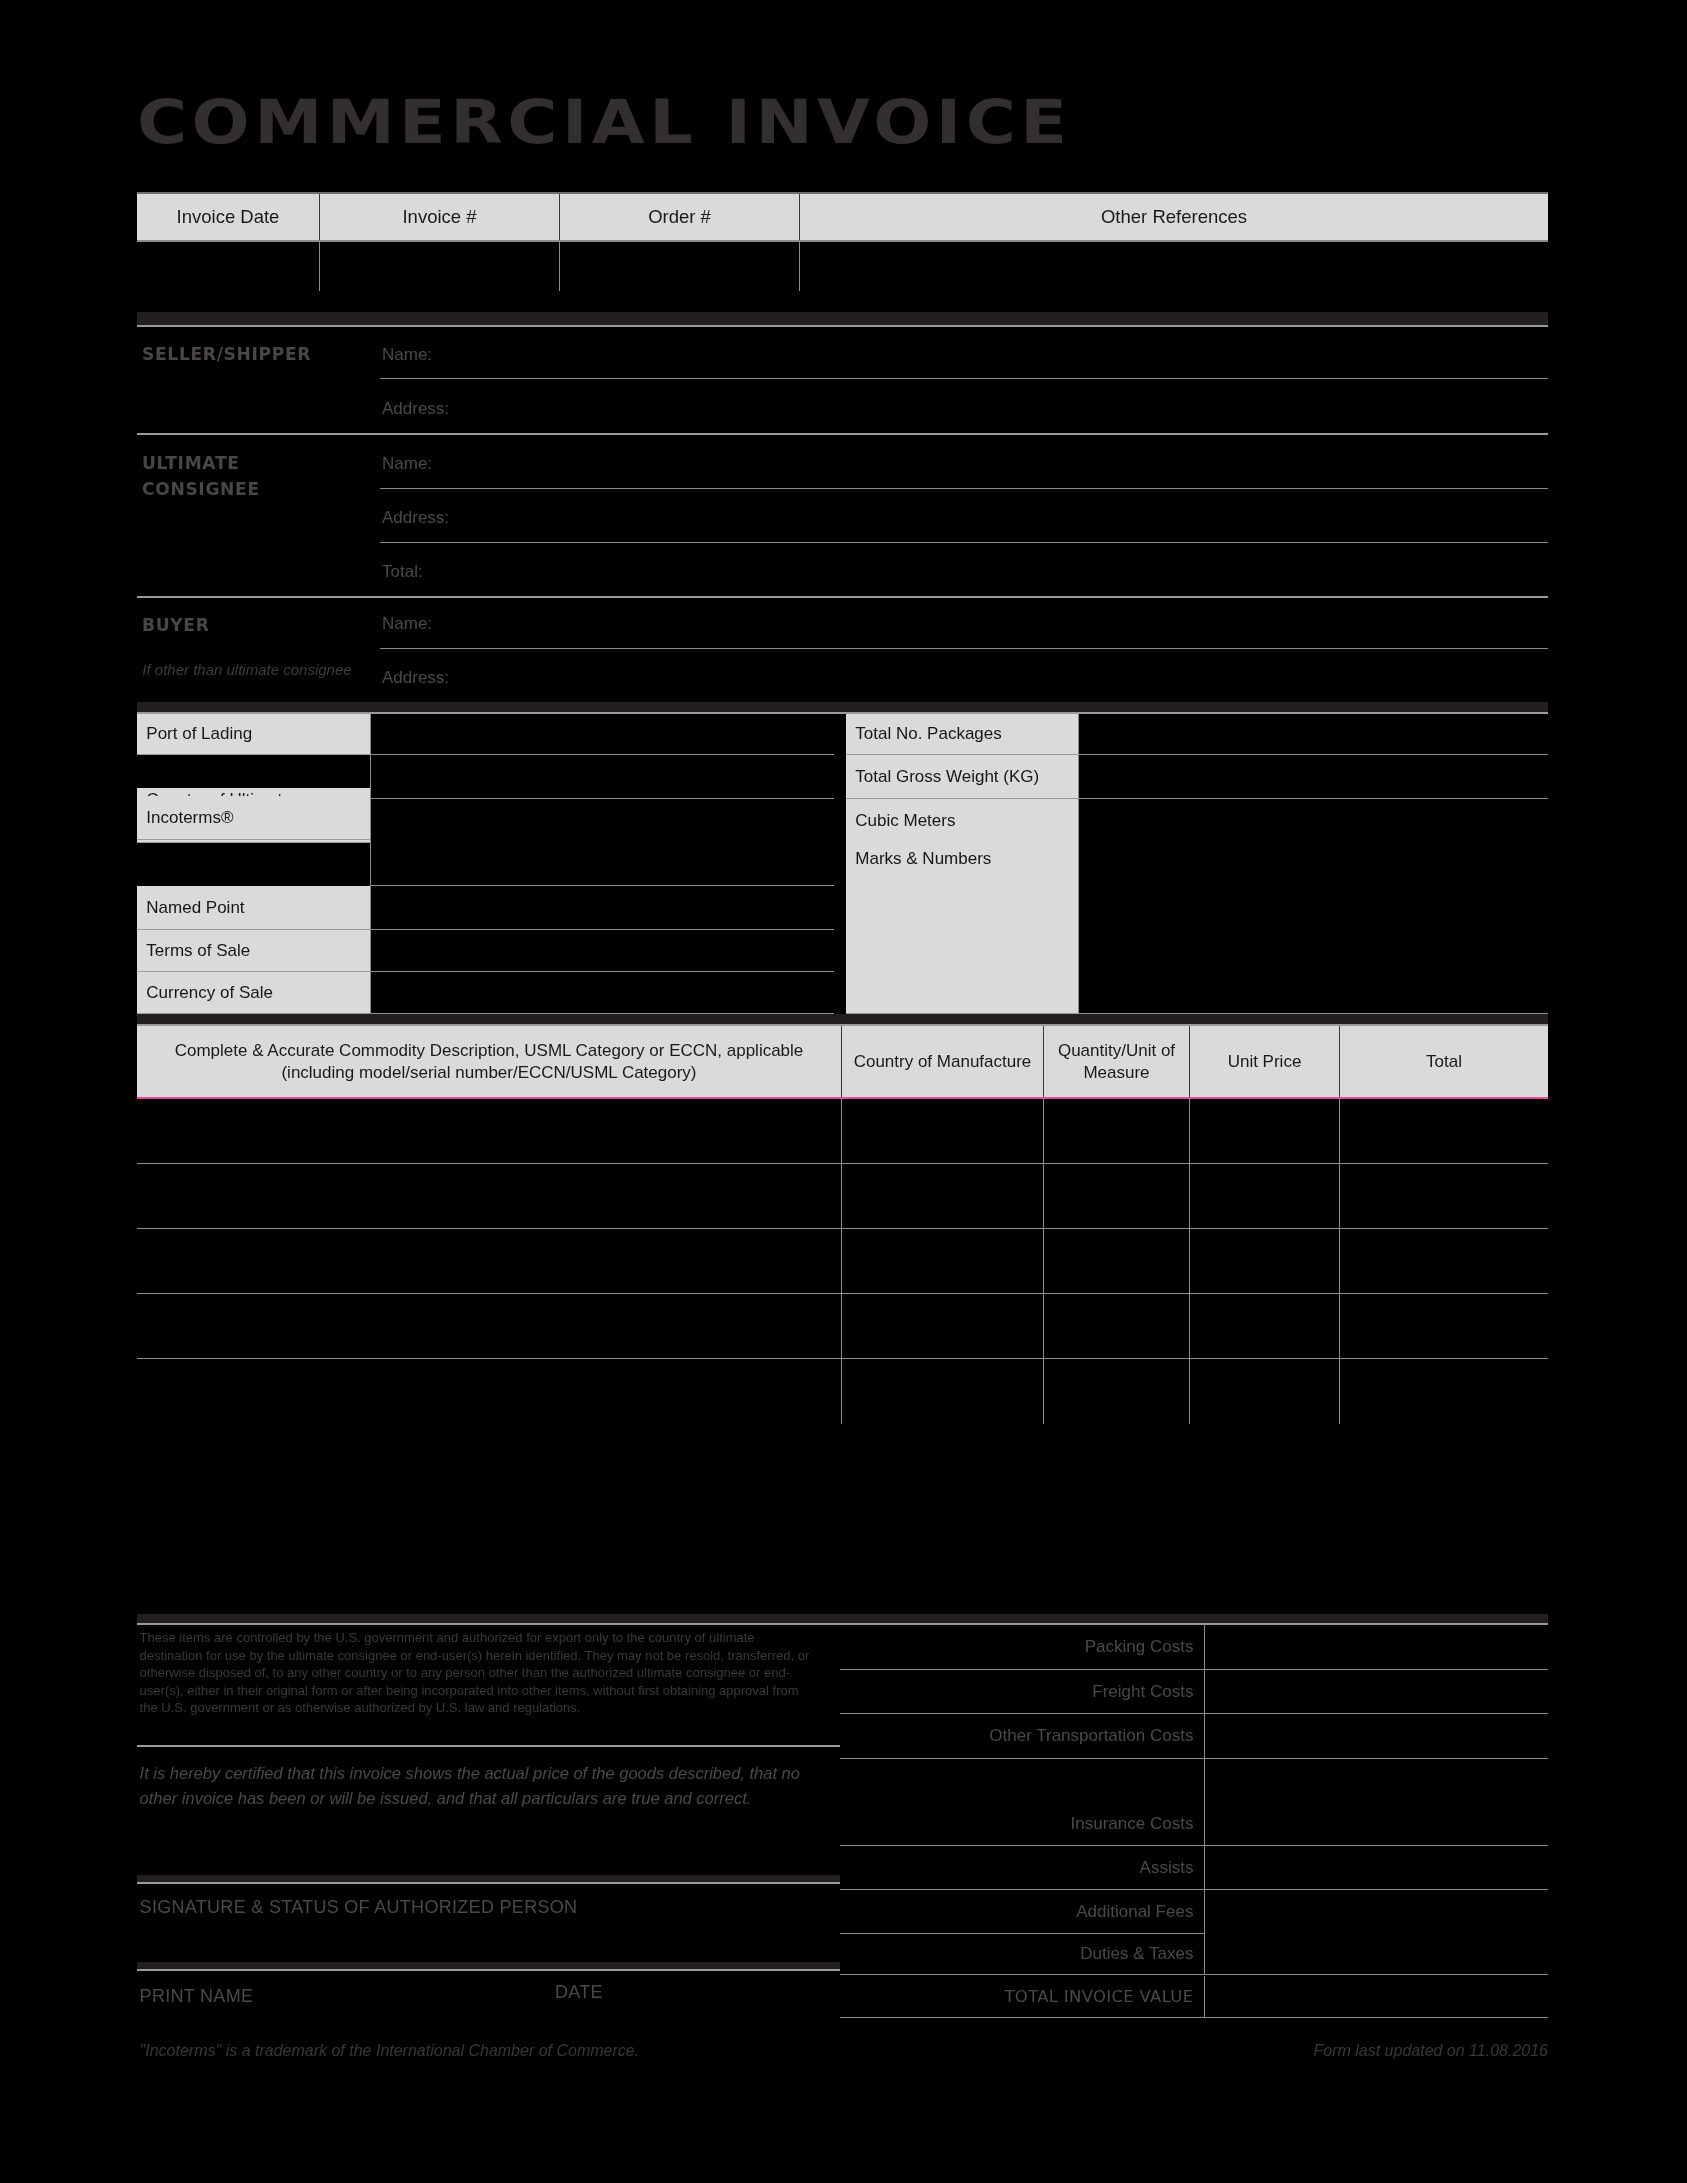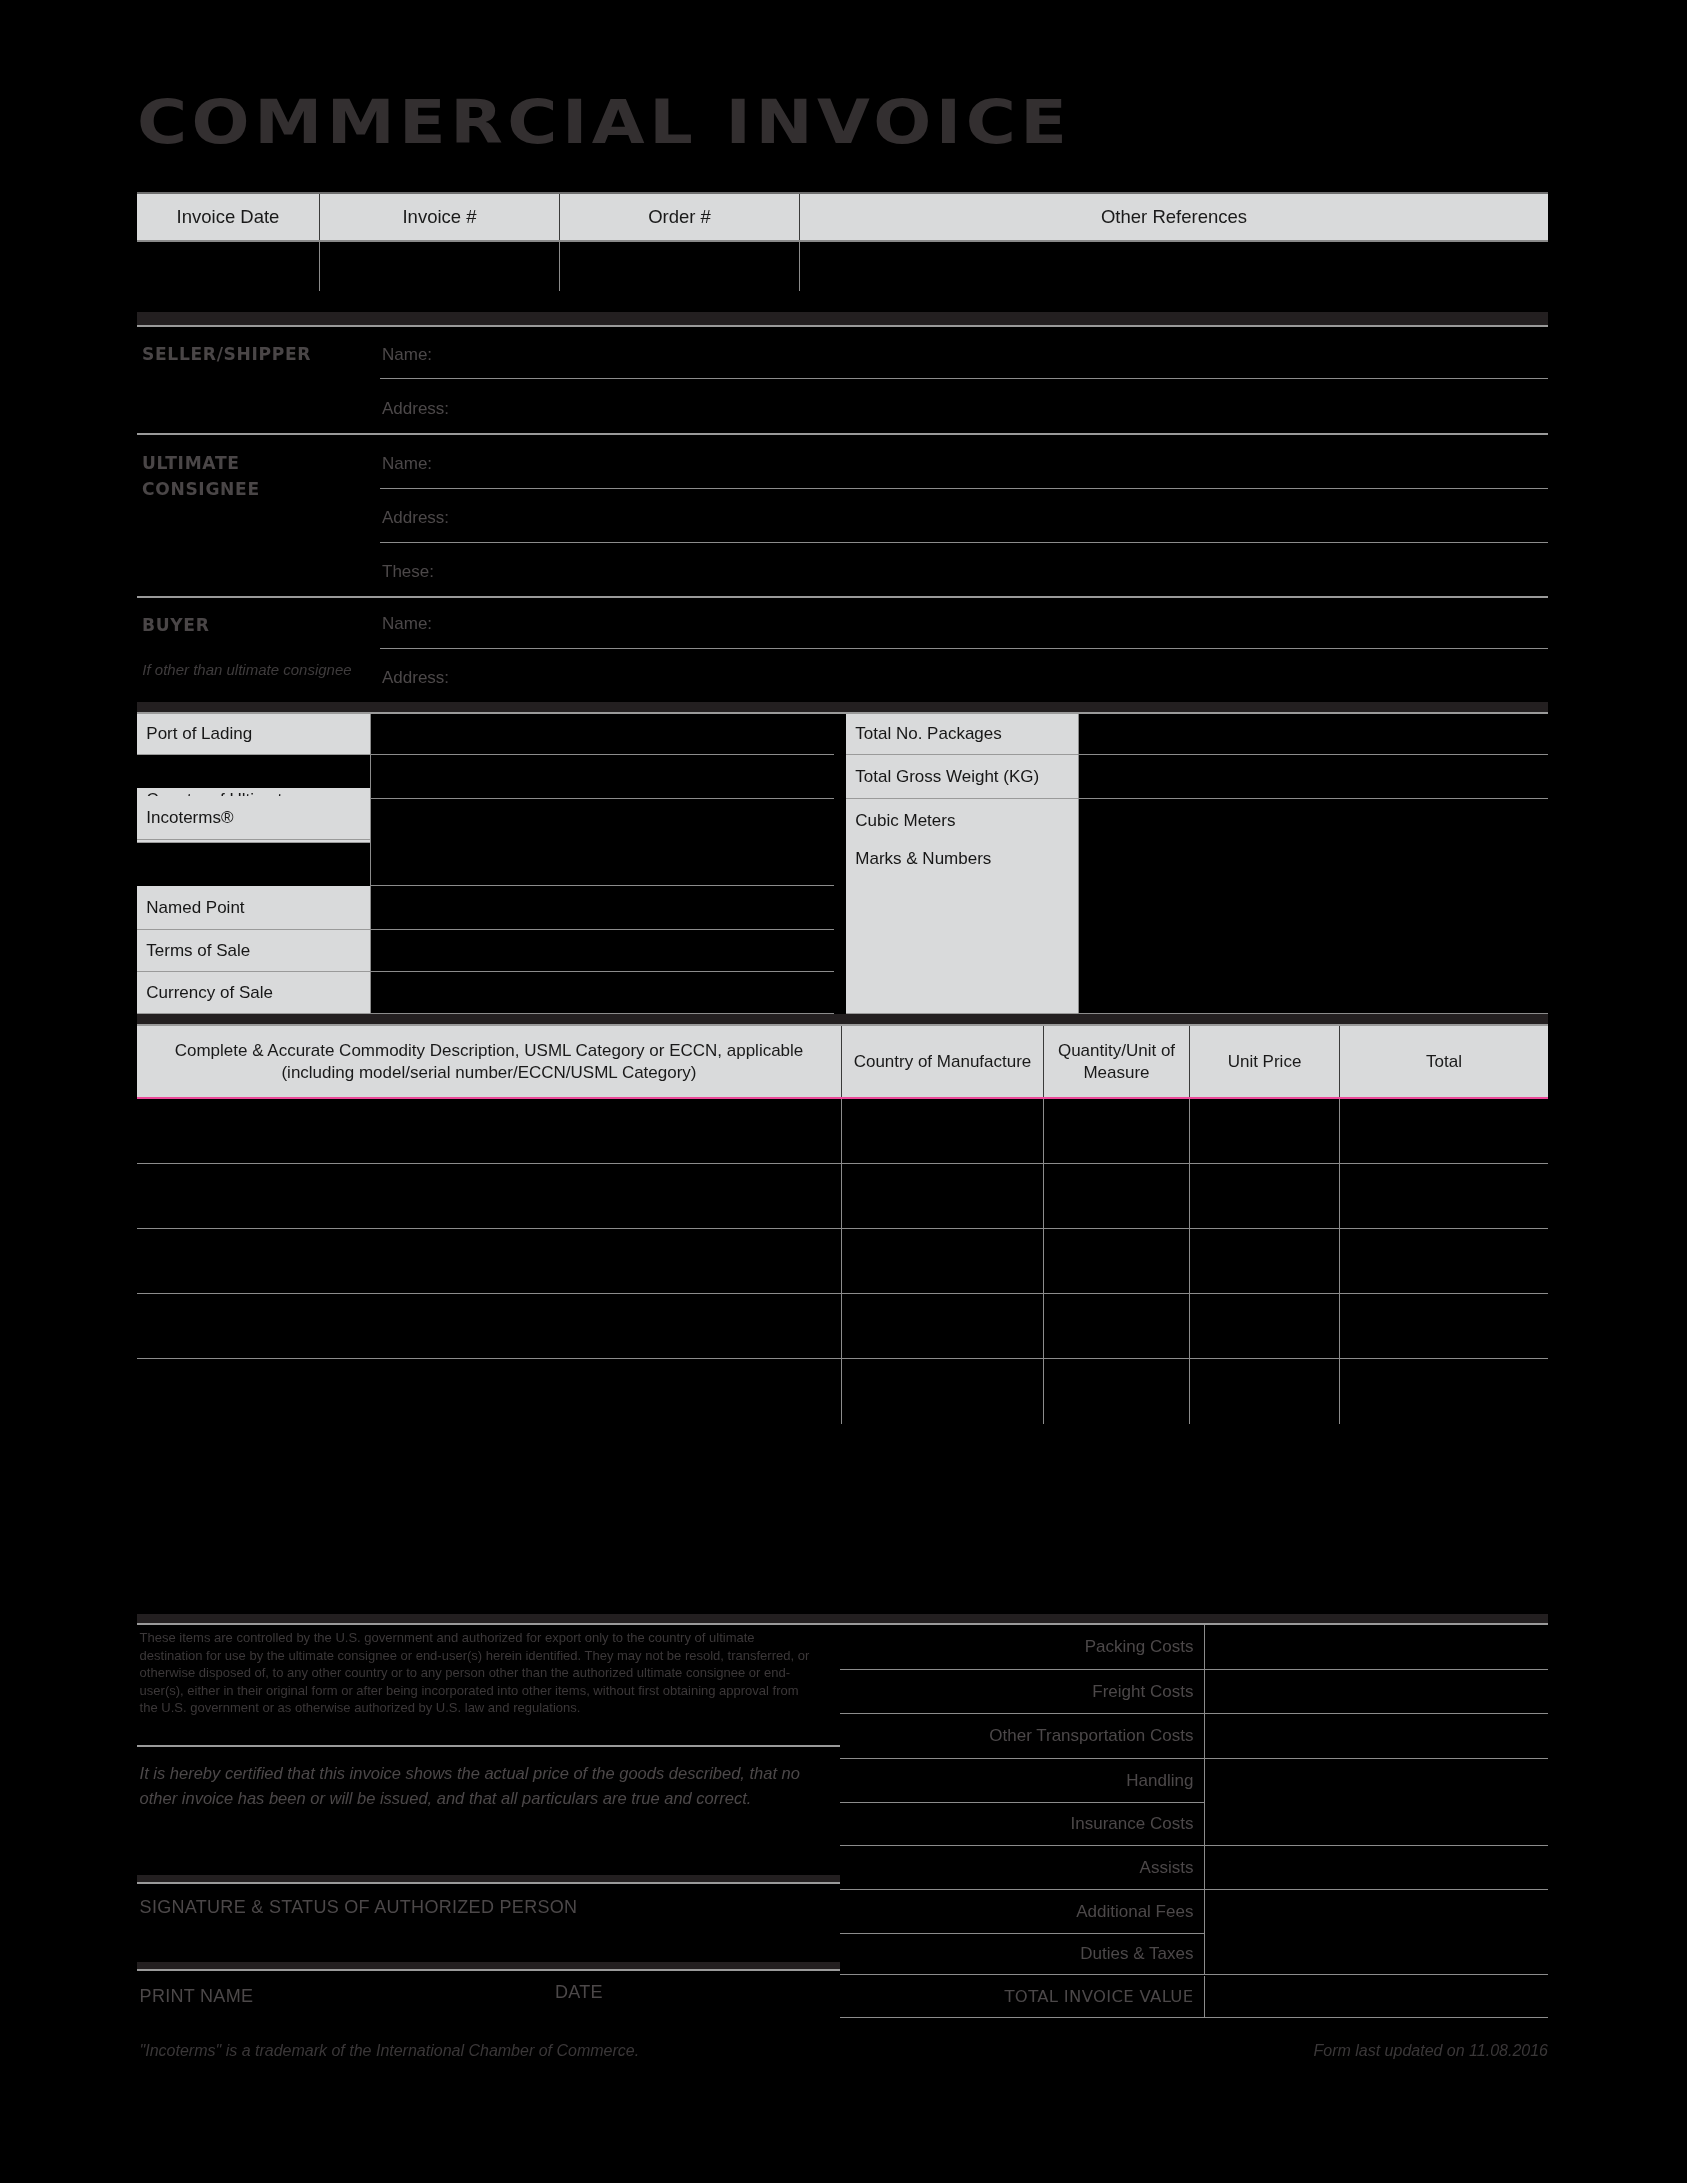--- a/index.html
+++ b/index.html
@@ -258,21 +258,21 @@
   <div class="field-label" style="left:245px; top:399px;">Address:</div>
   <div class="field-line" style="left:243px; top:433px; width:1168px;"></div>
   <div class="rule" style="left:0; top:433px; width:1411px; height:2px;"></div>
 
   <div class="sec-label" style="left:5.3px; top:452px;">ULTIMATE</div>
   <div class="sec-label" style="left:5.3px; top:478px;">CONSIGNEE</div>
   <div class="field-label" style="left:245px; top:454px;">Name:</div>
   <div class="field-line" style="left:243px; top:488px; width:1168px;"></div>
   <div class="field-label" style="left:245px; top:508px;">Address:</div>
   <div class="field-line" style="left:243px; top:542px; width:1168px;"></div>
-  <div class="field-label" style="left:245px; top:562px;">These:</div>
+  <div class="field-label" style="left:245px; top:562px;">Total:</div>
   <div class="field-line" style="left:243px; top:596px; width:1168px;"></div>
   <div class="rule" style="left:0; top:596px; width:1411px; height:2px;"></div>
 
   <div class="sec-label" style="left:5.3px; top:614px;">BUYER</div>
   <div class="sec-sub" style="left:5.3px; top:639px;margin-top:20px;">If other than ultimate consignee</div>
   <div class="field-label" style="left:245px; top:614px;">Name:</div>
   <div class="field-line" style="left:243px; top:648px; width:1168px;"></div>
   <div class="field-label" style="left:245px; top:668px;">Address:</div>
   <div class="field-line" style="left:243px; top:702px; width:1168px;"></div>
 
@@ -367,21 +367,20 @@
 
   <div class="cost-label" style="left:703px; top:1625px; width:364px; height:45px;">Packing Costs</div>
   <div class="cost-value" style="left:1067px; top:1625px; width:344px; height:45px;"></div>
 
   <div class="cost-label" style="left:703px; top:1670px; width:364px; height:44px;">Freight Costs</div>
   <div class="cost-value" style="left:1067px; top:1670px; width:344px; height:44px;"></div>
 
   <div class="cost-label" style="left:703px; top:1714px; width:364px; height:45px;">Other Transportation Costs</div>
   <div class="cost-value" style="left:1067px; top:1714px; width:344px; height:45px;"></div>
 
-  <div class="cost-label" style="left:703px; top:1759px; width:364px; height:44px;">Handling</div>
   <div class="cost-value" style="left:1067px; top:1759px; width:344px; height:44px;"></div>
 
   <div class="cost-label" style="left:703px; top:1802px; width:364px; height:44px;">Insurance Costs</div>
   <div class="cost-value" style="left:1067px; top:1802px; width:344px; height:44px;"></div>
 
   <div class="cost-label" style="left:703px; top:1846px; width:364px; height:44px;">Assists</div>
   <div class="cost-value" style="left:1067px; top:1846px; width:344px; height:44px;"></div>
 
   <div class="cost-label" style="left:703px; top:1890px; width:364px; height:44px;">Additional Fees</div>
   <div class="cost-value" style="left:1067px; top:1890px; width:344px; height:44px;"></div>

